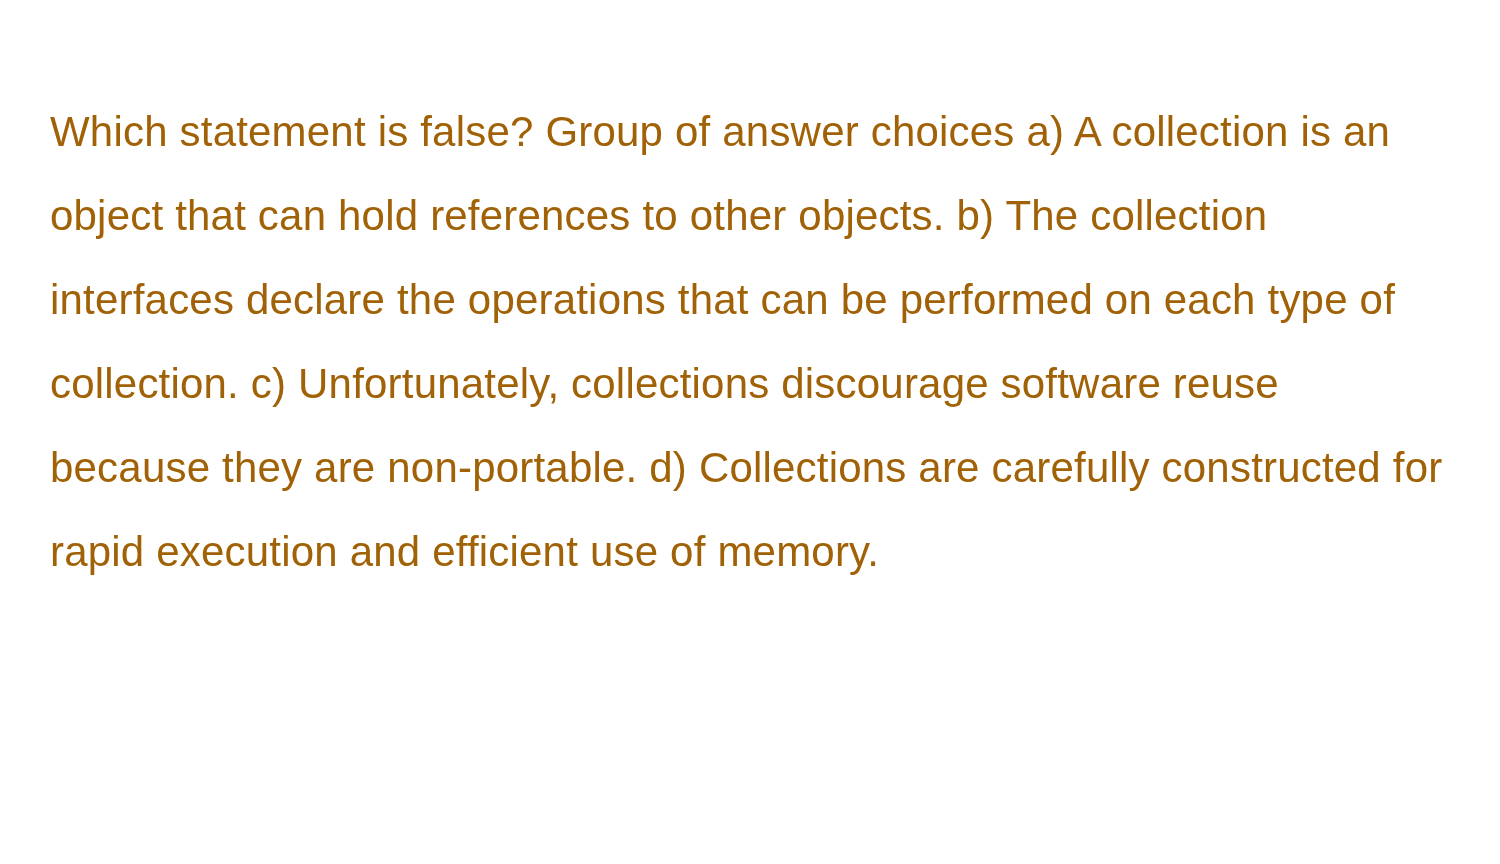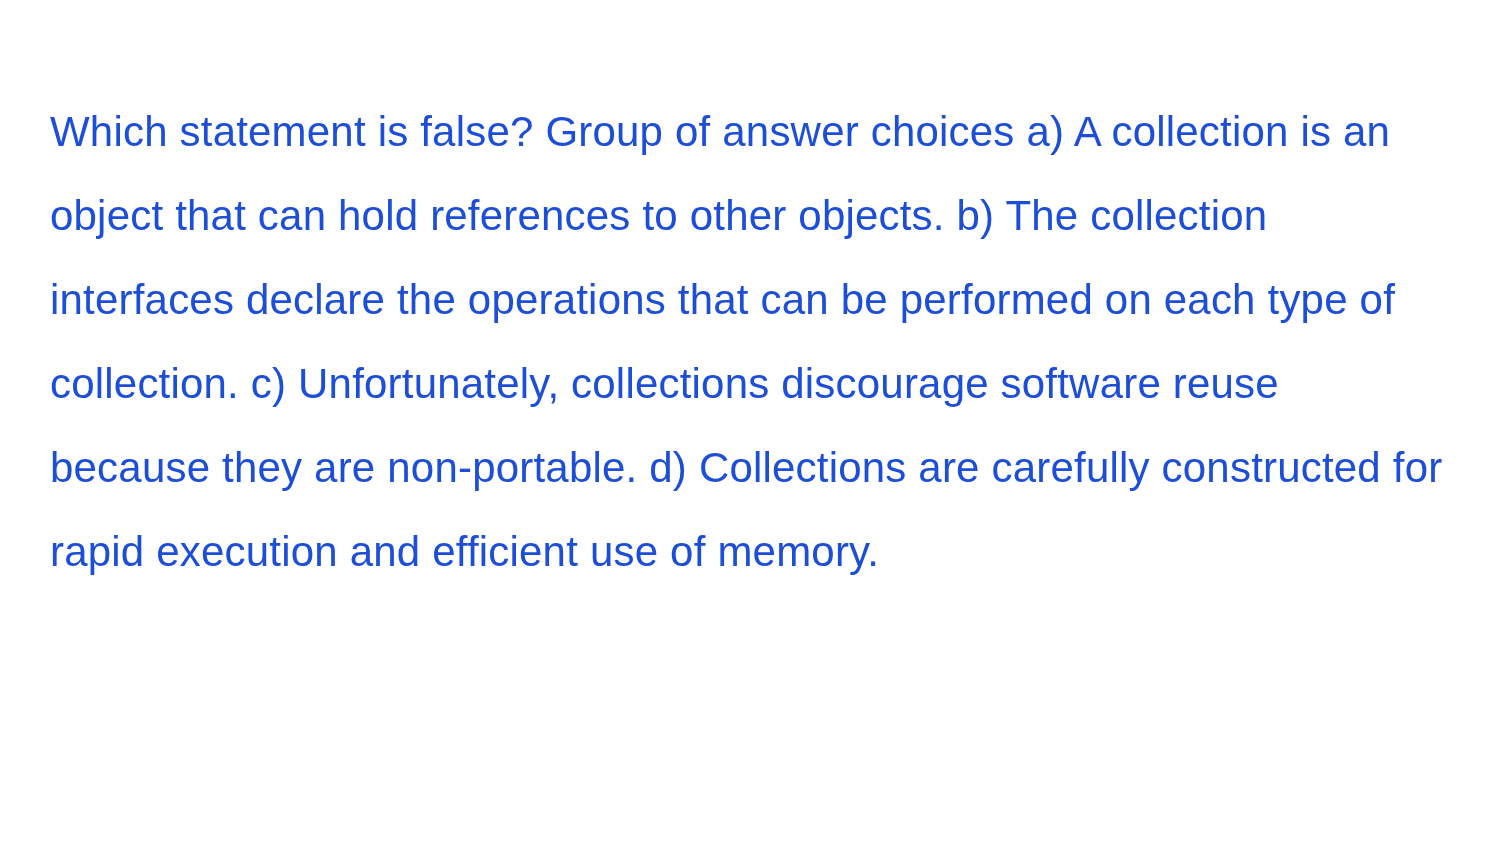--- a/index.html
+++ b/index.html
@@ -10,21 +10,21 @@
     body {
       width: 1500px;
       height: 864px;
       background: #ffffff;
       font-family: -apple-system, BlinkMacSystemFont, "Segoe UI", Helvetica, Arial, sans-serif;
       padding: 90px 50px 50px 50px;
     }
     .question-text {
       font-size: 42px;
       line-height: 2.0;
-      color: #1d4ed8;
+      color: #a16207;
       font-weight: 400;
       letter-spacing: 0.2px;
     }
   </style>
 </head>
 <body>
 
 <div class="question-text">Which statement is false? Group of answer choices a) A collection is an object that can hold references to other objects. b) The collection interfaces declare the operations that can be performed on each type of collection. c) Unfortunately, collections discourage software reuse because they are non-portable. d) Collections are carefully constructed for rapid execution and efficient use of memory.</div>
 
 </body></html>

